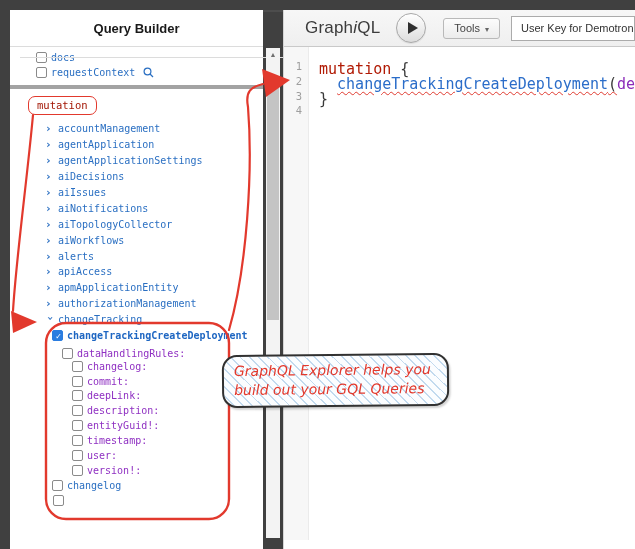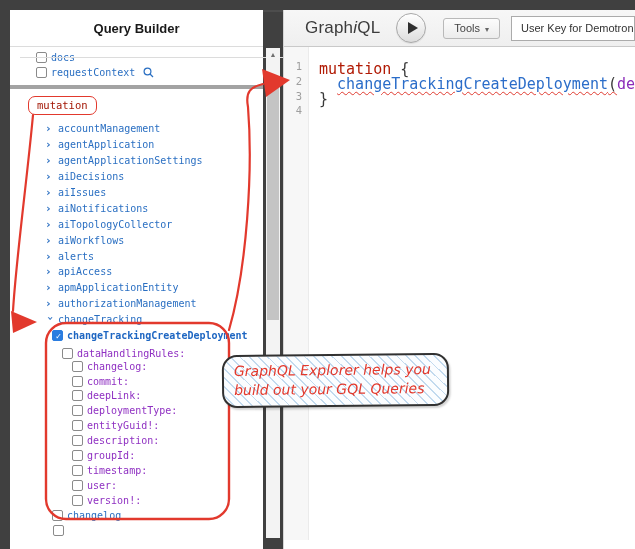--- a/index.html
+++ b/index.html
@@ -205,33 +205,25 @@
       <div class="fld-row">
           <span class="cb"></span>
           <span class="purple">commit:</span>
         </div>
       <div class="fld-row">
           <span class="cb"></span>
           <span class="purple">deepLink:</span>
         </div>
       <div class="fld-row">
           <span class="cb"></span>
-          <span class="purple">deploymentType:</span>
+          <span class="purple">description:</span>
         </div>
       <div class="fld-row">
           <span class="cb"></span>
           <span class="purple">entityGuid!:</span>
-        </div>
-      <div class="fld-row">
-          <span class="cb"></span>
-          <span class="purple">description:</span>
-        </div>
-      <div class="fld-row">
-          <span class="cb"></span>
-          <span class="purple">groupId:</span>
         </div>
       <div class="fld-row">
           <span class="cb"></span>
           <span class="purple">timestamp:</span>
         </div>
       <div class="fld-row">
           <span class="cb"></span>
           <span class="purple">user:</span>
         </div>
       <div class="fld-row">

